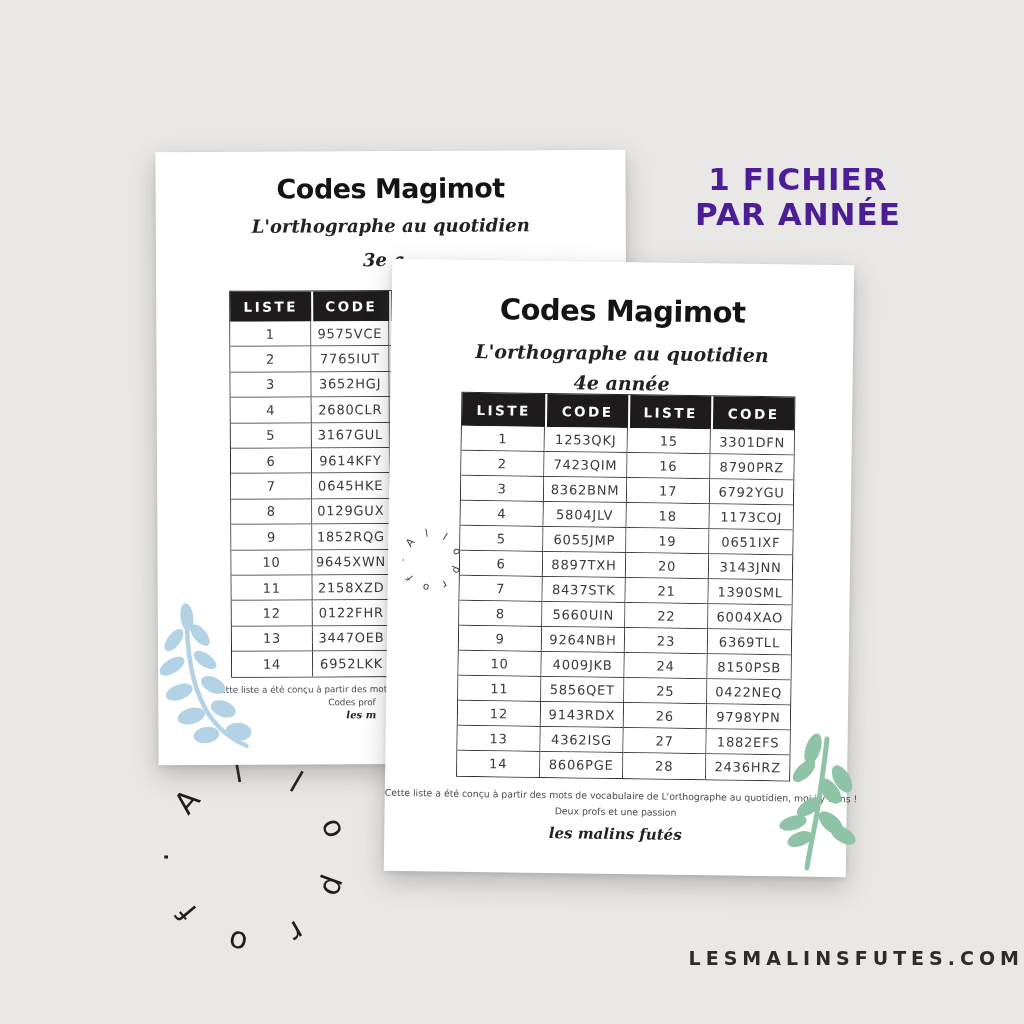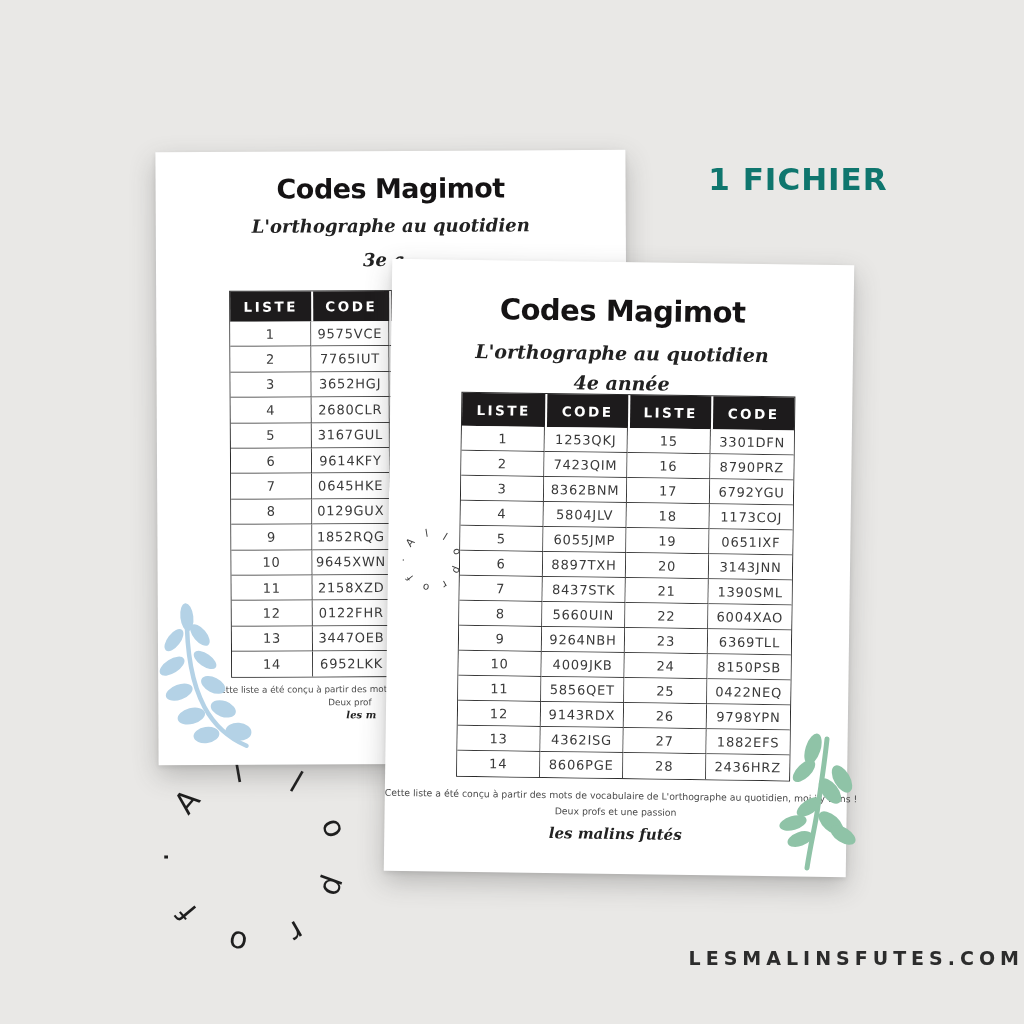--- a/index.html
+++ b/index.html
@@ -54,40 +54,41 @@
     position:absolute; left:0; right:0; text-align:center;
     font-size:9.3px; color:#4a4a4a; white-space:nowrap;
   }
   .foot-small.partial{ right:auto; }
   .back-foot{ font-size:8.8px; }
 
   
   .badge{
     position:absolute; left:678px; top:162px; width:240px; z-index:5;
     text-align:center; font-weight:900; font-size:31px; line-height:1.12;
-    color:#0f766e; letter-spacing:1px; white-space:nowrap;
+    color:#4c1d95; letter-spacing:1px; white-space:nowrap;
   }
   .website{
     position:absolute; left:0; right:0; top:947px; text-align:right; z-index:5;
     font-size:19px; font-weight:700; letter-spacing:5px; color:#2c2c2c; white-space:nowrap;
   }
   .wm-svg{ position:absolute; overflow:visible; }
   #wm-big{ left:148px; top:752px; z-index:5; }
   #wm-small{ left:8px; top:266px; }
   .leaf-svg{ position:absolute; overflow:visible; }
   #leaf-blue{ left:8px; top:452px; }
   #leaf-green{ left:783px; top:731px; z-index:30; }
 </style>
 </head>
 <body>
 
 <div class="stage">
 
   <div class="badge">
     <div>1 FICHIER</div>
+    <div>PAR ANNÉE</div>
   </div>
 
   <div class="page page-back">
     <div class="doc-title" style="top:22px; font-size:27px;">Codes Magimot</div>
     <div class="doc-script" style="top:64px; font-size:18px;">L'orthographe au quotidien</div>
     <div class="doc-script partial" style="top:98px; left:207px; font-size:18px;">3e a</div>
 
     <div class="ctable tbl-back" style="left:73px; top:139px;">
       <div class="thead">
         <div class="hcell">LISTE</div>
@@ -134,21 +135,21 @@
           <div class="cell">13</div>
           <div class="cell">3447OEB</div>
           <div class="cell col-last"></div>
           <div class="cell row-last">14</div>
           <div class="cell row-last">6952LKK</div>
           <div class="cell col-last row-last"></div>
         </div>
     </div>
 
     <div class="foot-small back-foot partial" style="top:533px; left:56px;">Cette liste a été conçu à partir des mots de voc</div>
-    <div class="foot-small back-foot partial" style="top:546px; left:170px;">Deux prof</div>
+    <div class="foot-small back-foot partial" style="top:546px; left:170px;">Codes prof</div>
     <div class="doc-script partial" style="top:558px; left:188px; font-size:10px;">les m</div>
 
     <svg id="leaf-blue" class="leaf-svg" width="90" height="148" viewBox="0 0 90 148">
       <g fill="#b4d2e6" stroke="none">
         <path d="M80,142 C48,128 20,96 21,10" fill="none" stroke="#b4d2e6" stroke-width="4.5" stroke-linecap="round"></path>
         <ellipse cx="21" cy="13" rx="6.5" ry="14" transform="rotate(-6 21 13)"></ellipse>
         <ellipse cx="8" cy="36" rx="6.5" ry="13" transform="rotate(38 8 36)"></ellipse>
         <ellipse cx="34" cy="31" rx="6.5" ry="13" transform="rotate(-40 34 31)"></ellipse>
         <ellipse cx="6" cy="62" rx="7" ry="14" transform="rotate(58 6 62)"></ellipse>
         <ellipse cx="39" cy="56" rx="6.5" ry="13" transform="rotate(-55 39 56)"></ellipse>

